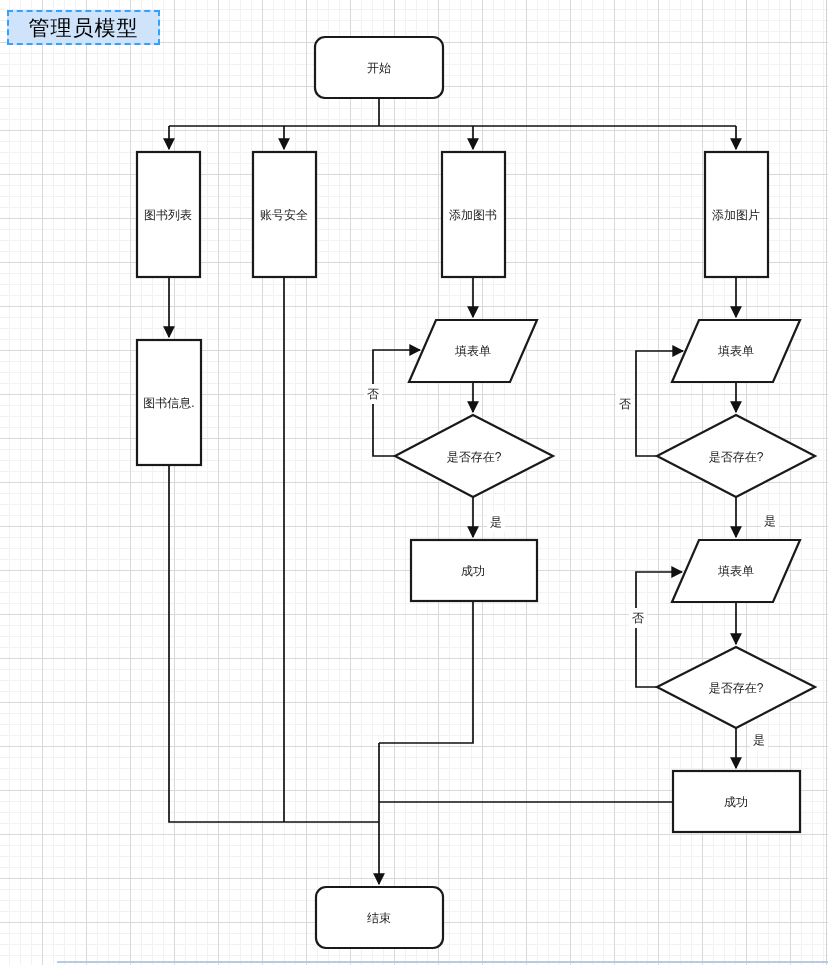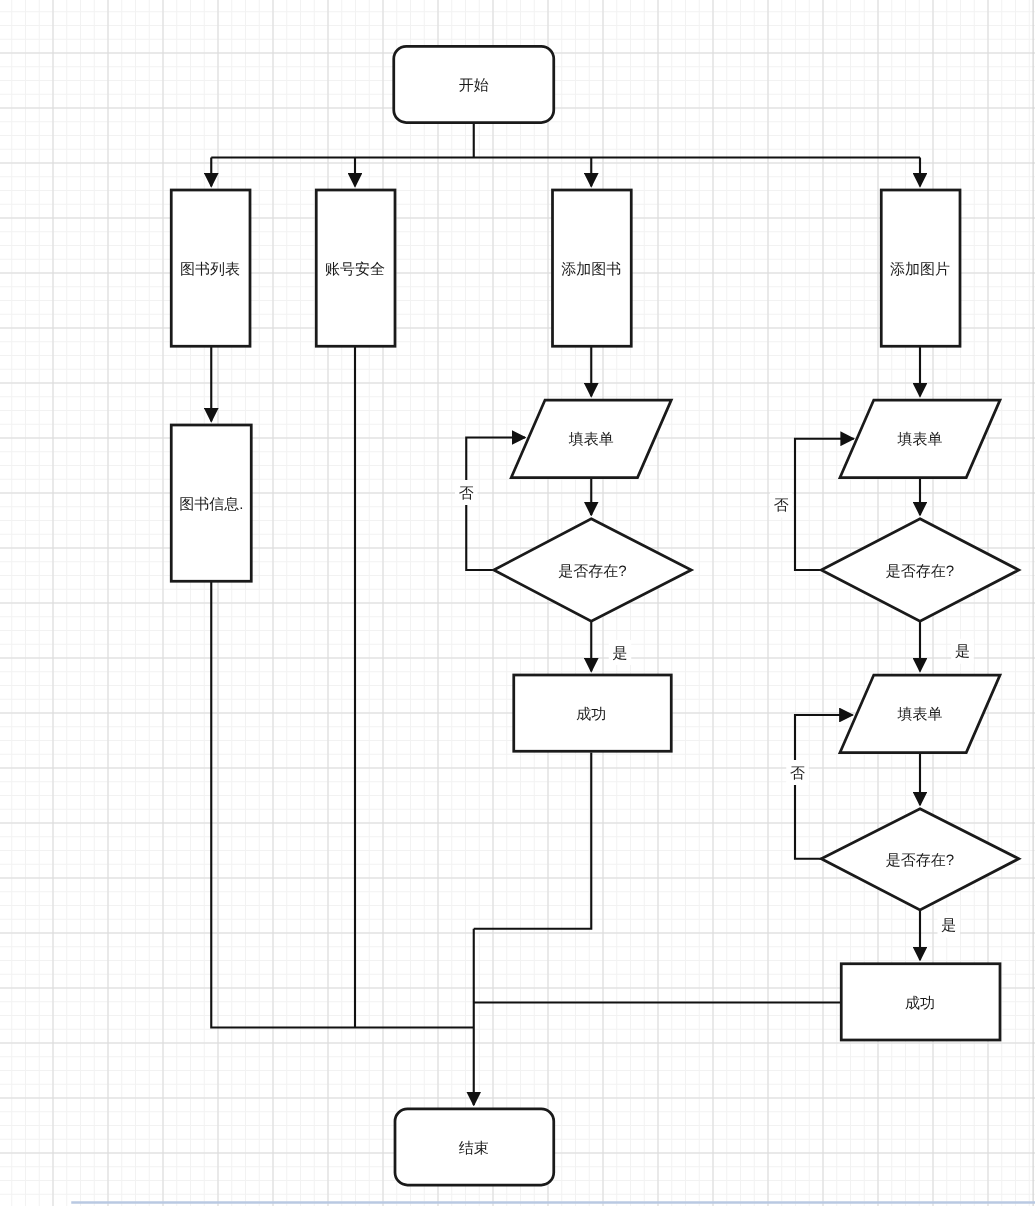--- a/index.html
+++ b/index.html
@@ -27,20 +27,23 @@
   .elabel{font-size:12px;fill:#1a1a1a;text-anchor:middle;dominant-baseline:central;}
   .lbg{fill:#ffffff;}
   .page-edge-right{position:absolute;right:1px;top:0;width:1px;height:965px;background:#d4d4d4;}
   .page-edge-bottom{position:absolute;left:57px;bottom:2px;width:771px;height:2px;background:#b9c9e2;}
 </style>
 </head>
 <body>
 
 <div class="canvas">
 
+  <div class="title-node">
+    <span>管理员模型</span>
+  </div>
 
   <svg class="flow" width="828" height="965" viewBox="0 0 828 965">
     <defs>
       <marker id="arr" viewBox="0 0 10 10" refX="9" refY="5" markerWidth="7" markerHeight="7" orient="auto-start-reverse">
         <path d="M0,0 L10,5 L0,10 z" fill="#111"></path>
       </marker>
     </defs>
 
     <path class="edge" d="M379,98 V126"></path>
     <path class="edge" d="M169,126 H736"></path>

